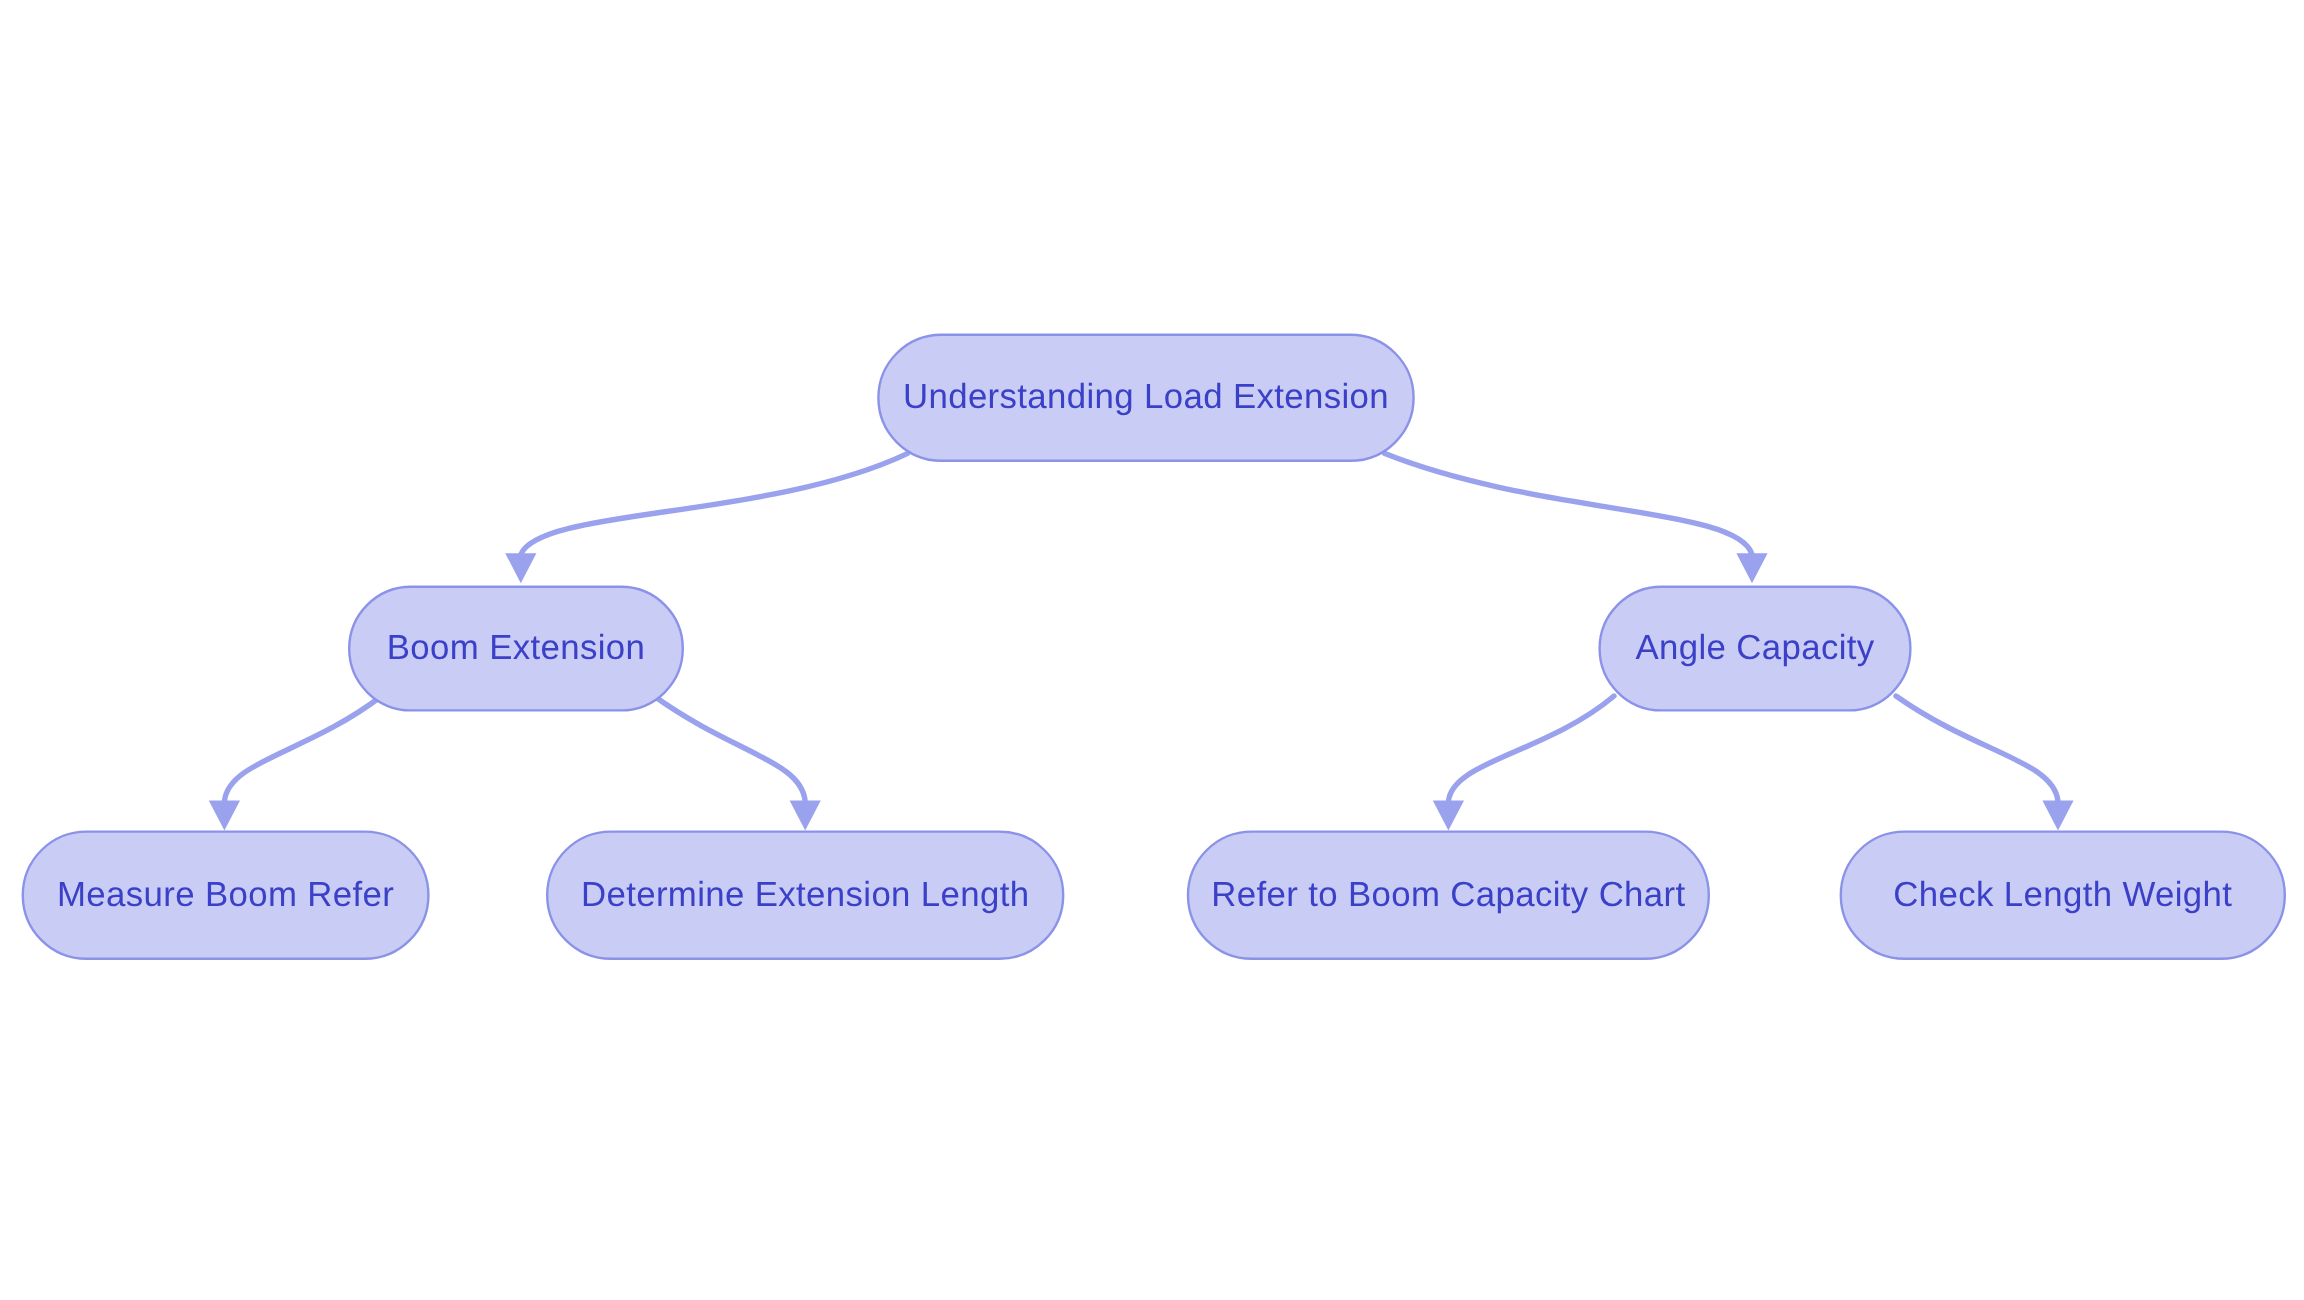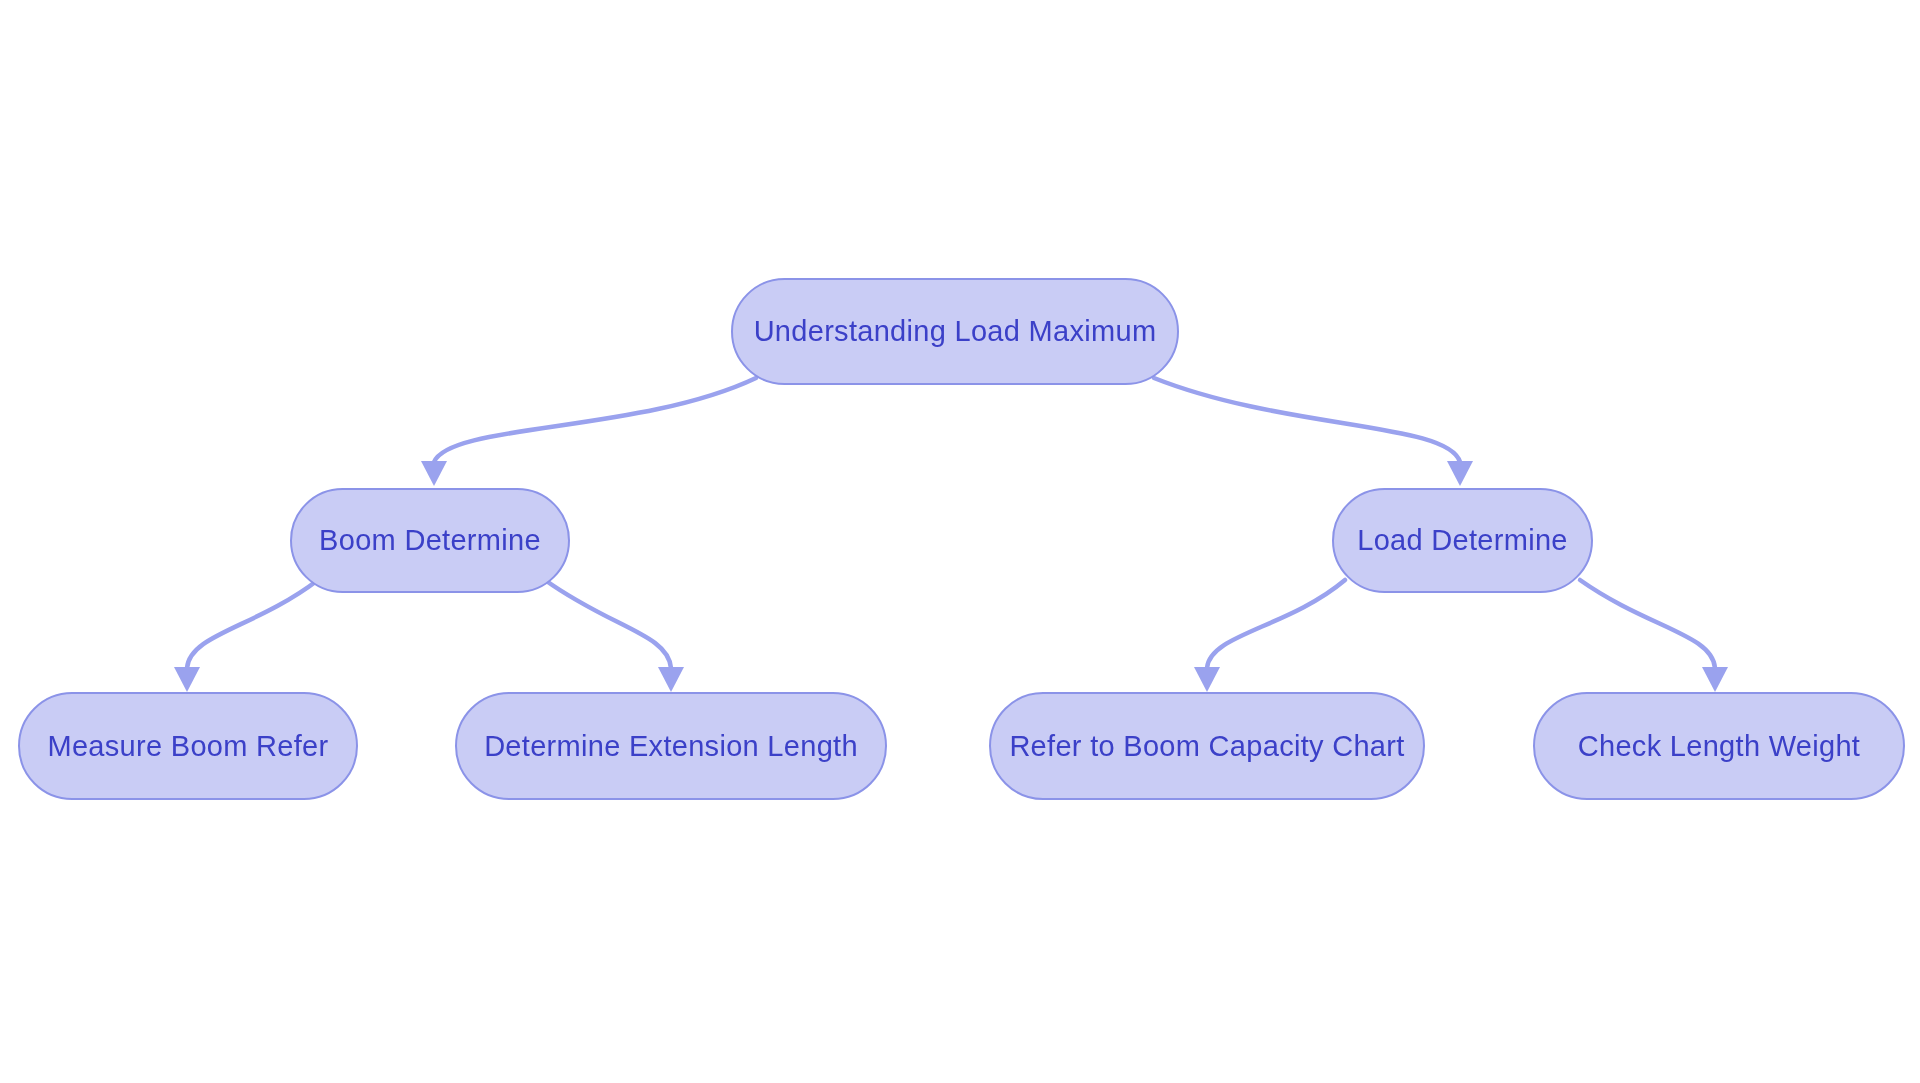--- a/index.html
+++ b/index.html
@@ -68,25 +68,25 @@
     <path class="edge-path" d="M 545 580 C 612 628, 668 634, 671 668"></path>
     <polygon class="arrowhead" points="658,667 684,667 671,692"></polygon>
 
     <path class="edge-path" d="M 1345 580 C 1288 628, 1210 634, 1207 668"></path>
     <polygon class="arrowhead" points="1194,667 1220,667 1207,692"></polygon>
 
     <path class="edge-path" d="M 1580 580 C 1648 628, 1712 634, 1715 668"></path>
     <polygon class="arrowhead" points="1702,667 1728,667 1715,692"></polygon>
   </svg>
 
-  <div class="node" style="left:731px; top:278px; width:448px; height:107px;">Understanding Load Maximum</div>
+  <div class="node" style="left:731px; top:278px; width:448px; height:107px;">Understanding Load Extension</div>
 
-  <div class="node" style="left:290px; top:488px; width:280px; height:105px;">Boom Determine</div>
+  <div class="node" style="left:290px; top:488px; width:280px; height:105px;">Boom Extension</div>
 
-  <div class="node" style="left:1332px; top:488px; width:261px; height:105px;">Load Determine</div>
+  <div class="node" style="left:1332px; top:488px; width:261px; height:105px;">Angle Capacity</div>
 
   <div class="node" style="left:18px; top:692px; width:340px; height:108px;">Measure Boom Refer</div>
 
   <div class="node" style="left:455px; top:692px; width:432px; height:108px;">Determine Extension Length</div>
 
   <div class="node" style="left:989px; top:692px; width:436px; height:108px;">Refer to Boom Capacity Chart</div>
 
   <div class="node" style="left:1533px; top:692px; width:372px; height:108px;">Check Length Weight</div>
 
 </div>

